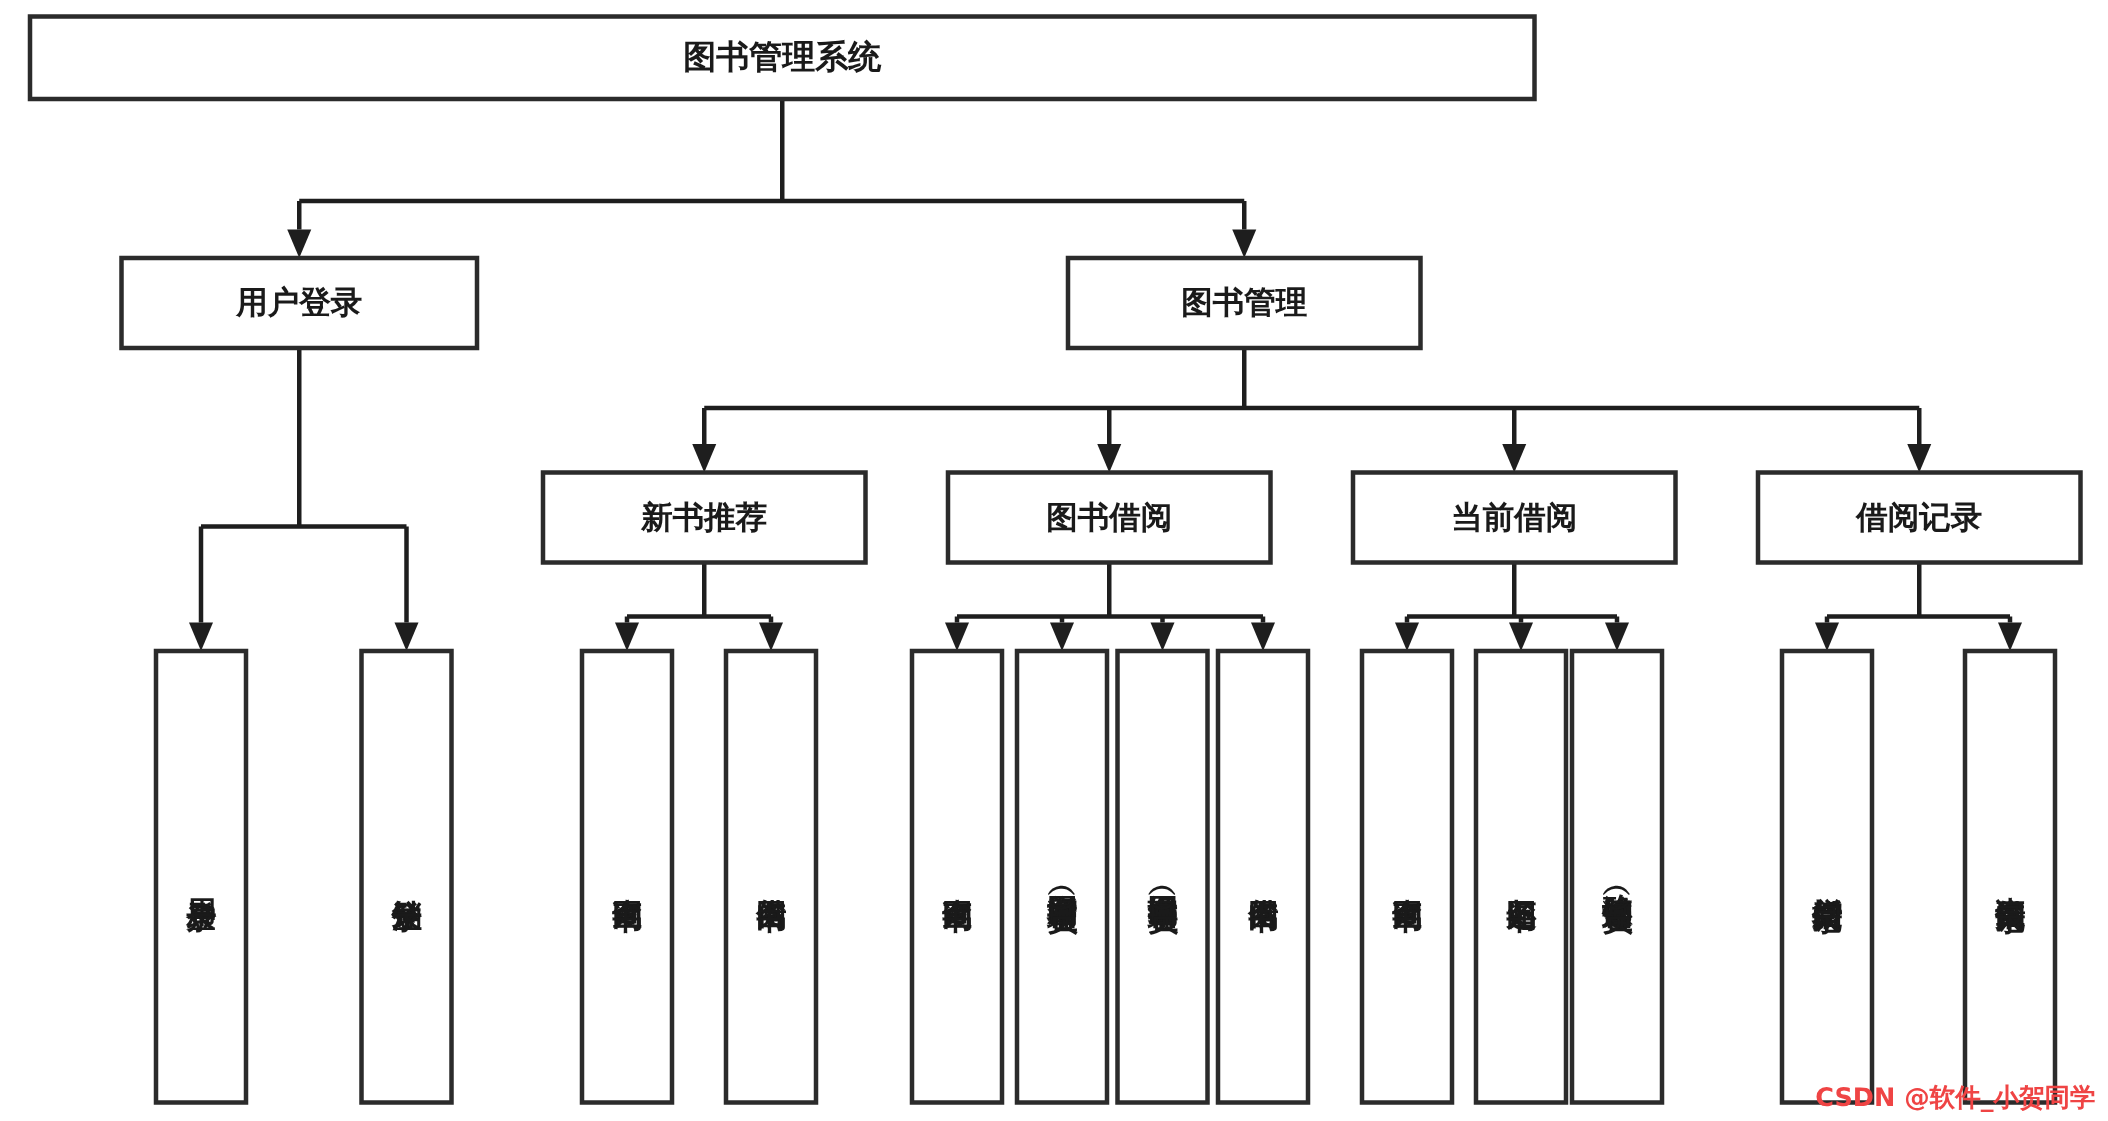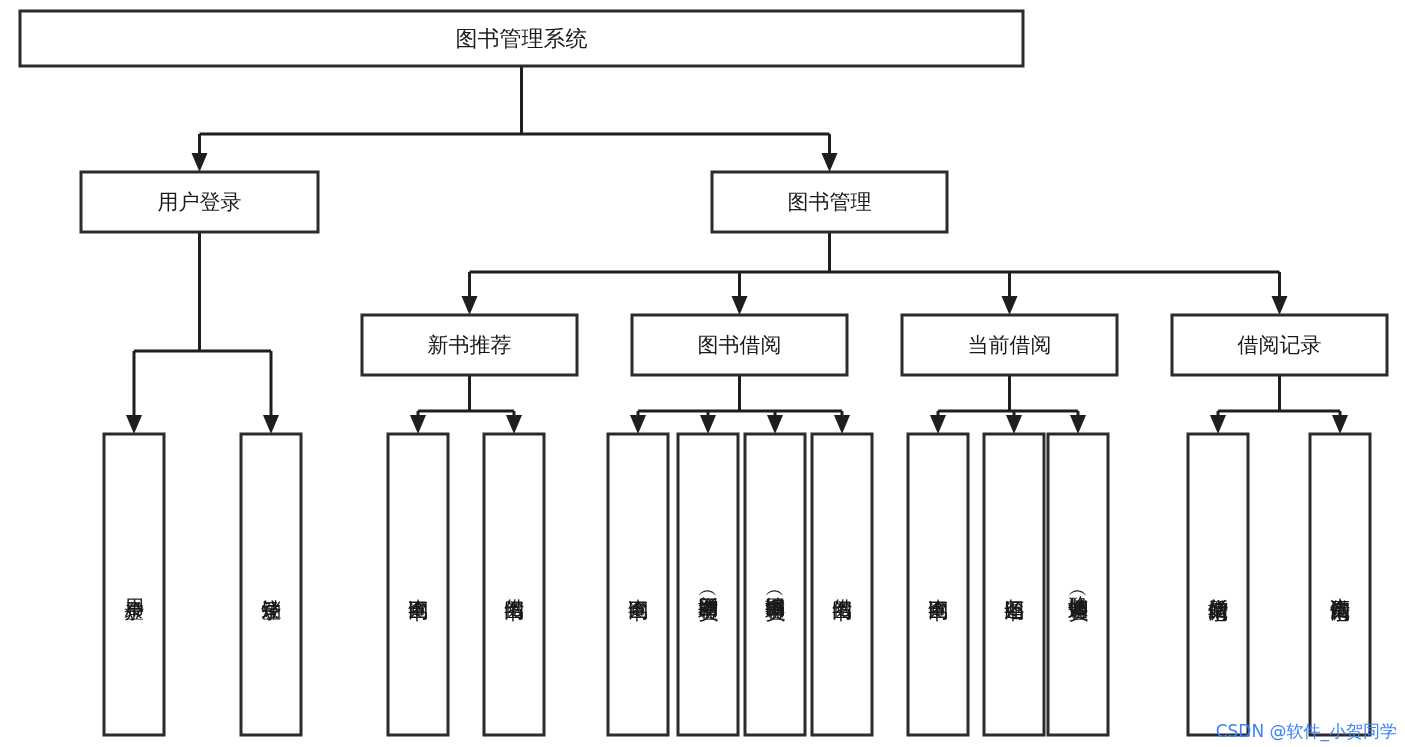--- a/index.html
+++ b/index.html
@@ -11,20 +11,21 @@
     width: 1405px;
     height: 747px;
     font-family: "DejaVu Sans", "Liberation Sans", sans-serif;
     overflow: hidden;
   }
   #diagram-root {
     position: relative;
     width: 1405px;
     height: 747px;
     background: #ffffff;
+    font-weight: bold;
   }
   svg.flow {
     position: absolute;
     left: 0;
     top: 0;
     width: 1405px;
     height: 747px;
   }
   .node-box {
     fill: #ffffff;
@@ -70,21 +71,21 @@
     text-align: center;
     white-space: nowrap;
     pointer-events: none;
   }
   .watermark {
     position: absolute;
     right: 8px;
     bottom: 4px;
     font-family: "DejaVu Sans", "Liberation Sans", sans-serif;
     font-size: 17px;
-    color: #3b82f6;
+    color: #ef4444;
     white-space: nowrap;
   }
 </style>
 </head>
 <body>
 
 <div id="diagram-root">
 
   <svg class="flow" viewBox="0 0 1405 747" xmlns="http://www.w3.org/2000/svg">
 

